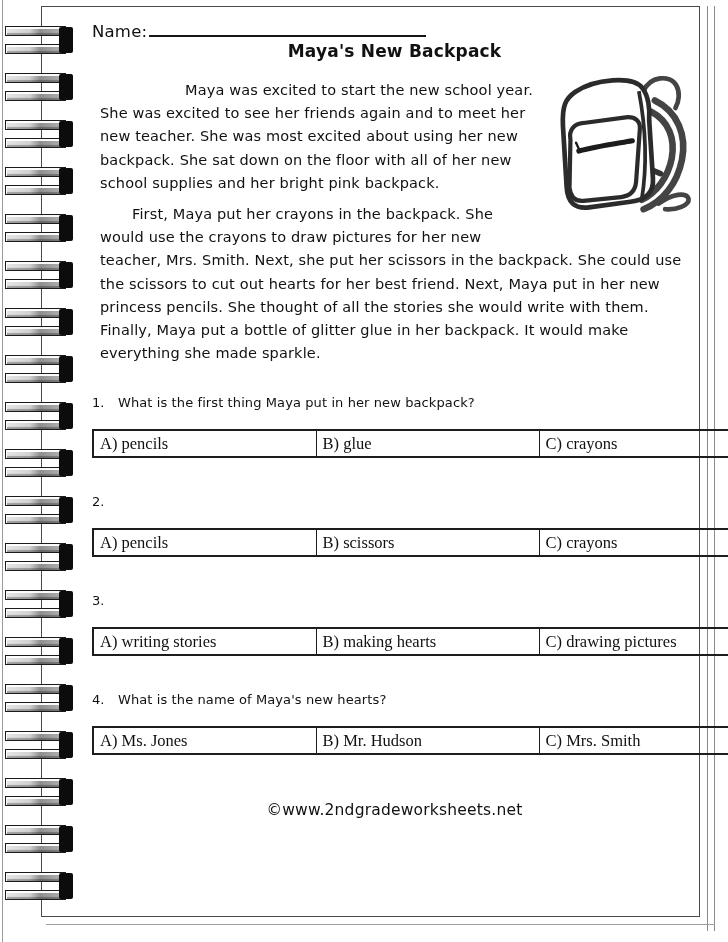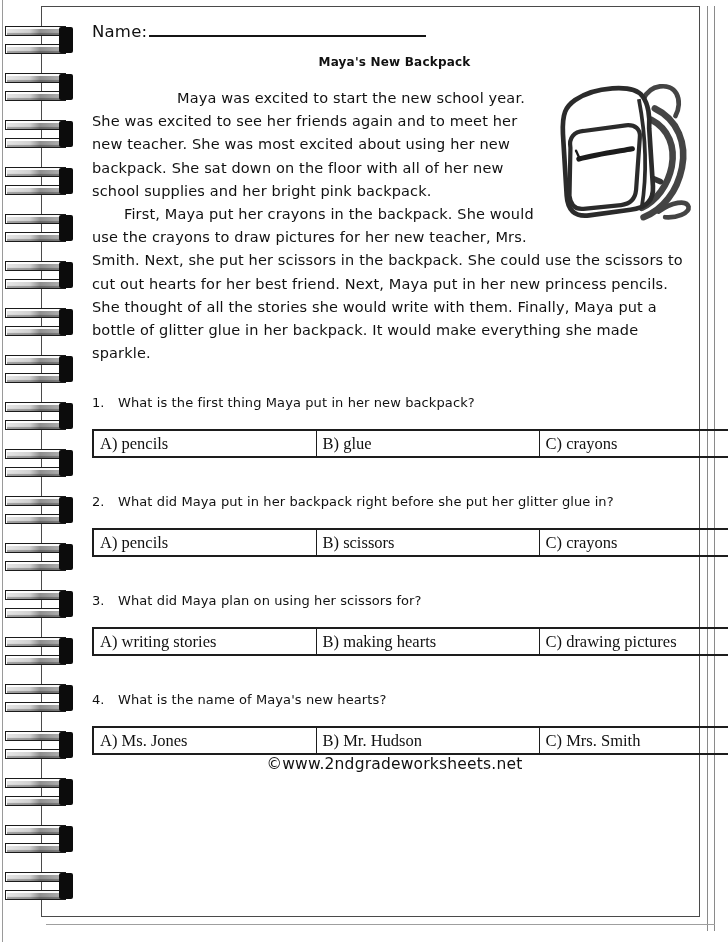--- a/index.html
+++ b/index.html
@@ -21,39 +21,39 @@
   .clip .bar{position:absolute;left:0;width:61px;height:10px;border:1px solid #1b1b1b;box-sizing:border-box;
      background:linear-gradient(90deg,#e6e6e6 0%,#d2d2d2 40%,#8f8f8f 58%,#b5b5b5 100%);
      box-shadow:inset 1px 2px 0 rgba(255,255,255,.95), inset -1px -2px 1px rgba(0,0,0,.3);}
   .clip .b1{top:0;}
   .clip .b2{bottom:0;}
 
   
   .content{position:absolute;left:50px;right:2px;top:0;}
   .name-row{margin-top:12px;font-size:16.5px;letter-spacing:.2px;}
   .name-blank{display:inline-block;width:277px;border-bottom:2px solid #151515;height:16px;vertical-align:baseline;margin-left:2px;}
-  .title{margin-top:14px;text-align:center;font-weight:bold;font-size:12px;letter-spacing:.2px;}
+  .title{margin-top:0;text-align:center;font-weight:bold;font-size:17px;letter-spacing:.2px;}
 
   .story{margin-top:18px;font-size:14.5px;line-height:23.2px;letter-spacing:.15px;}
   .backpack-float{float:right;width:150px;height:160px;margin:-14px 0 16px 9px;}
-  .story p{margin:0;text-indent:32px;}
+  .story p{margin:8px;text-indent:32px;}
   .story p.p-first{text-indent:85px;}
 
   .questions{margin-top:0;}
   .question{margin-top:34px;}
   .question:first-child{margin-top:28px;}
   .q-line{display:flex;font-size:13px;letter-spacing:.1px;line-height:20px;}
   .q-num{width:15px;flex:none;}
   .q-text{margin-left:11px;text-align:right;}
   table.choices{margin-top:16px;width:671px;border-collapse:collapse;border:2px solid #1d1d1d;table-layout:fixed;}
   table.choices td{border-left:1.5px solid #1d1d1d;height:25px;padding:0 6px;
       font-family:"Liberation Serif",serif;font-size:16.5px;vertical-align:middle;}
   table.choices td:first-child{border-left:none;}
 
-  .footer{text-align:center;font-size:15.5px;letter-spacing:.2px;}
+  .footer{margin-top:46px;text-align:center;font-size:15.5px;letter-spacing:.2px;}
 </style>
 </head>
 <body>
 
 <div class="scan-left-line"></div>
 <div class="edge-v1"></div>
 <div class="edge-v2"></div>
 <div class="edge-h"></div>
 
 <div class="page">
@@ -100,37 +100,35 @@
           <td>B) glue</td>
           <td>C) crayons</td>
         </tr>
             </tbody>
           </table>
       </div>
 
       <div class="question">
         <div class="q-line">
           <span class="q-num">2.</span>
-          <span class="q-text">What did Maya put in her backpack right before she put her glitter glue in?</span>
         </div>
         <table class="choices">
             <tbody>
               <tr>
           <td>A) pencils</td>
           <td>B) scissors</td>
           <td>C) crayons</td>
         </tr>
             </tbody>
           </table>
       </div>
 
       <div class="question">
         <div class="q-line">
           <span class="q-num">3.</span>
-          <span class="q-text">What did Maya plan on using her scissors for?</span>
         </div>
         <table class="choices">
             <tbody>
               <tr>
           <td>A) writing stories</td>
           <td>B) making hearts</td>
           <td>C) drawing pictures</td>
         </tr>
             </tbody>
           </table>

